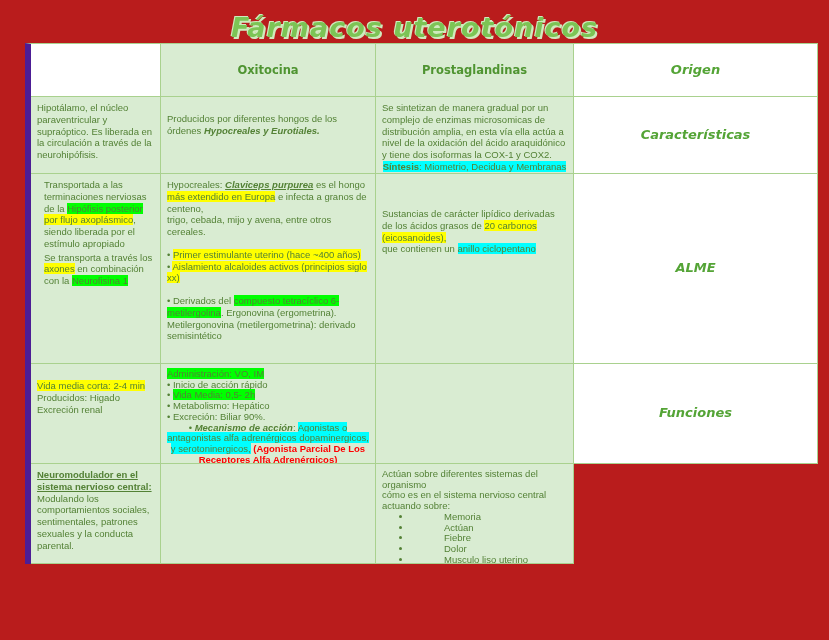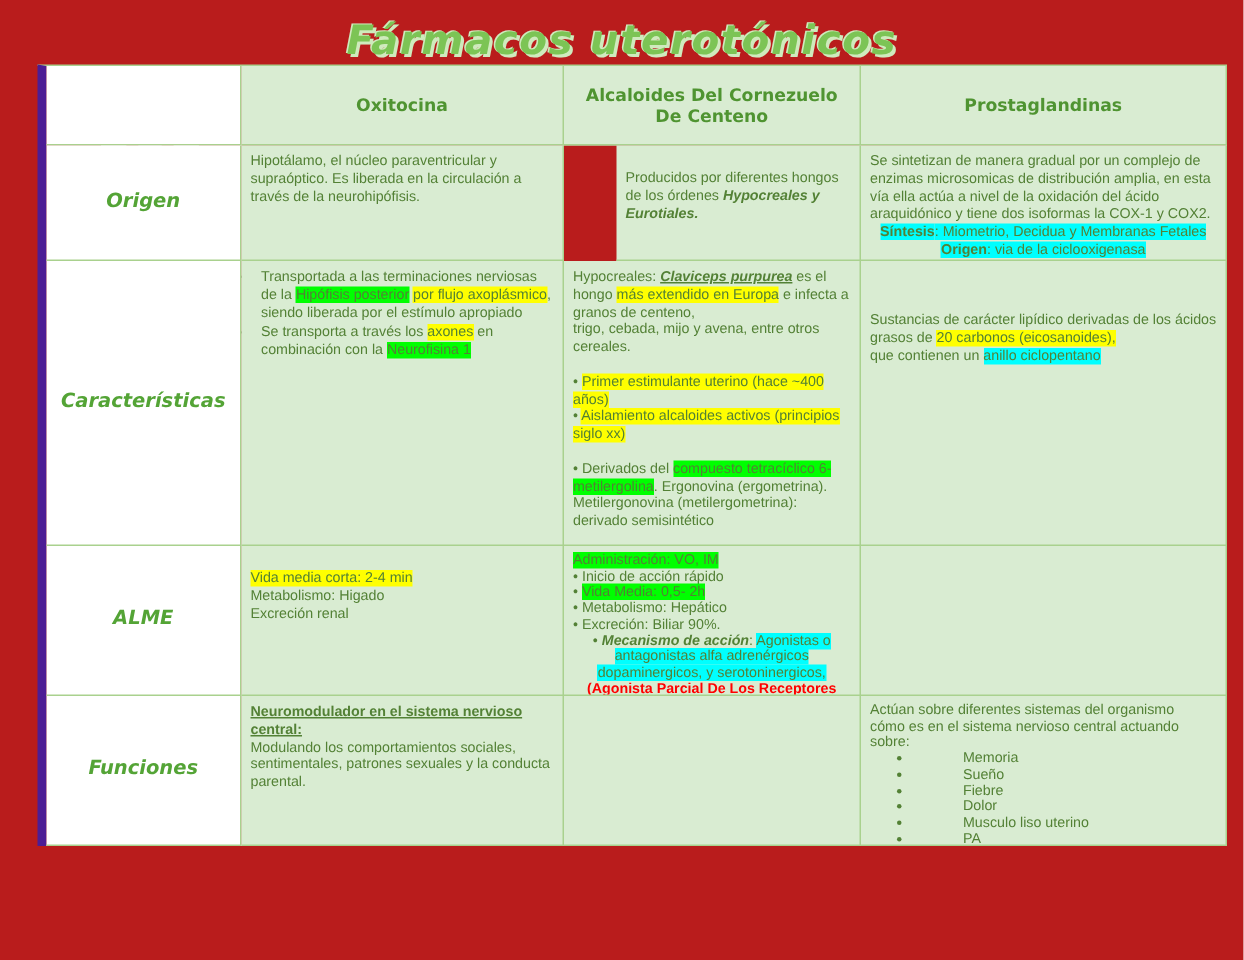--- a/index.html
+++ b/index.html
@@ -94,28 +94,27 @@
 
     <path d="M32 55 Q40 52 48 55 L52 70 Q40 78 28 70 Z" fill="#d87fae"></path>
     <path d="M30 70 L26 84 M50 70 L54 84" stroke="#caa0b2" stroke-width="2" stroke-linecap="round"></path>
     <ellipse cx="40" cy="72" rx="6" ry="3" fill="#e7a9c8"></ellipse>
   </svg>
 
   <div class="grid">
 
     <div class="cell label-cell"></div>
     <div class="cell head">Oxitocina</div>
-    <div class="cell head">Alcaloides Del Cornezuelo De Centeno</div>
     <div class="cell head">Prostaglandinas</div>
 
     <div class="cell label-cell">Origen</div>
     <div class="cell">
         <div class="p"><span>Hipotálamo, el núcleo paraventricular y supraóptico. Es liberada en la circulación a través de la neurohipófisis.</span></div>
       </div>
-    <div class="cell" style="padding-top:16px;margin-left:35px;">
+    <div class="cell" style="padding-top:16px;">
         <div class="p"><span>Producidos por diferentes hongos de los órdenes </span><span class="b i">Hypocreales y Eurotiales.</span></div>
       </div>
     <div class="cell">
         <div class="p"><span>Se sintetizan de manera gradual por un complejo de enzimas microsomicas de distribución amplia, en esta vía ella actúa a nivel de la oxidación del ácido araquidónico y tiene dos isoformas la COX-1 y COX2.</span></div>
         <div class="pc"><span class="b c">Síntesis</span><span class="c">: Miometrio, Decidua y Membranas Fetales</span></div>
         <div class="pc"><span class="b c">Origen</span><span class="c">: via de la ciclooxigenasa</span></div>
       </div>
 
     <div class="cell label-cell">Características</div>
     <div class="cell">
@@ -132,21 +131,21 @@
         <div class="p"><span>• Derivados del </span><span class="g">compuesto tetracíclico 6-metilergolina</span><span>. Ergonovina (ergometrina). Metilergonovina (metilergometrina):  derivado semisintético</span></div>
       </div>
     <div class="cell" style="padding-top:34px;">
         <div class="p"><span>Sustancias de carácter lipídico derivadas de los ácidos grasos de </span><span class="y">20 carbonos (eicosanoides),</span></div>
         <div class="p"><span>que contienen un </span><span class="c">anillo ciclopentano</span></div>
       </div>
 
     <div class="cell label-cell">ALME</div>
     <div class="cell" style="padding-top:16px;">
         <div class="p"><span class="y">Vida media corta: 2-4 min</span></div>
-        <div class="p"><span>Metabolismo: Higado</span></div>
+        <div class="p"><span>Producidos: Higado</span></div>
         <div class="p"><span>Excreción renal</span></div>
       </div>
     <div class="cell tight">
         <div class="p"><span class="g">Administración: VO, IM</span></div>
         <div class="p"><span>• Inicio de acción rápido</span></div>
         <div class="p"><span>• </span><span class="g">Vida Media: 0,5- 2h</span></div>
         <div class="p"><span>• Metabolismo: Hepático</span></div>
         <div class="p"><span>• Excreción: Biliar 90%.</span></div>
         <div class="pc"><span>• </span><span class="b i">Mecanismo de acción</span><span>: </span><span class="c">Agonistas o antagonistas alfa adrenérgicos dopaminergicos, y serotoninergicos,</span><span> </span><span class="r">(Agonista Parcial  De Los Receptores Alfa Adrenérgicos)</span></div>
       </div>
@@ -155,21 +154,21 @@
     <div class="cell label-cell">Funciones</div>
     <div class="cell">
         <div class="p"><span class="b u">Neuromodulador en el sistema nervioso central:</span></div>
         <div class="p"><span>Modulando los comportamientos sociales, sentimentales, patrones sexuales y la conducta parental.</span></div>
       </div>
     <div class="cell"></div>
     <div class="cell tight">
         <div class="p"><span>Actúan sobre diferentes sistemas del organismo</span></div>
         <div class="p"><span>cómo es en el sistema nervioso central actuando sobre:</span></div>
         <div class="li2"><span>Memoria</span></div>
-        <div class="li2"><span>Sueño</span></div>
+        <div class="li2"><span>Actúan</span></div>
         <div class="li2"><span>Fiebre</span></div>
         <div class="li2"><span>Dolor</span></div>
         <div class="li2"><span>Musculo liso uterino</span></div>
         <div class="li2"><span>PA</span></div>
       </div>
   </div>
 
 </div>
 
 </body></html>

